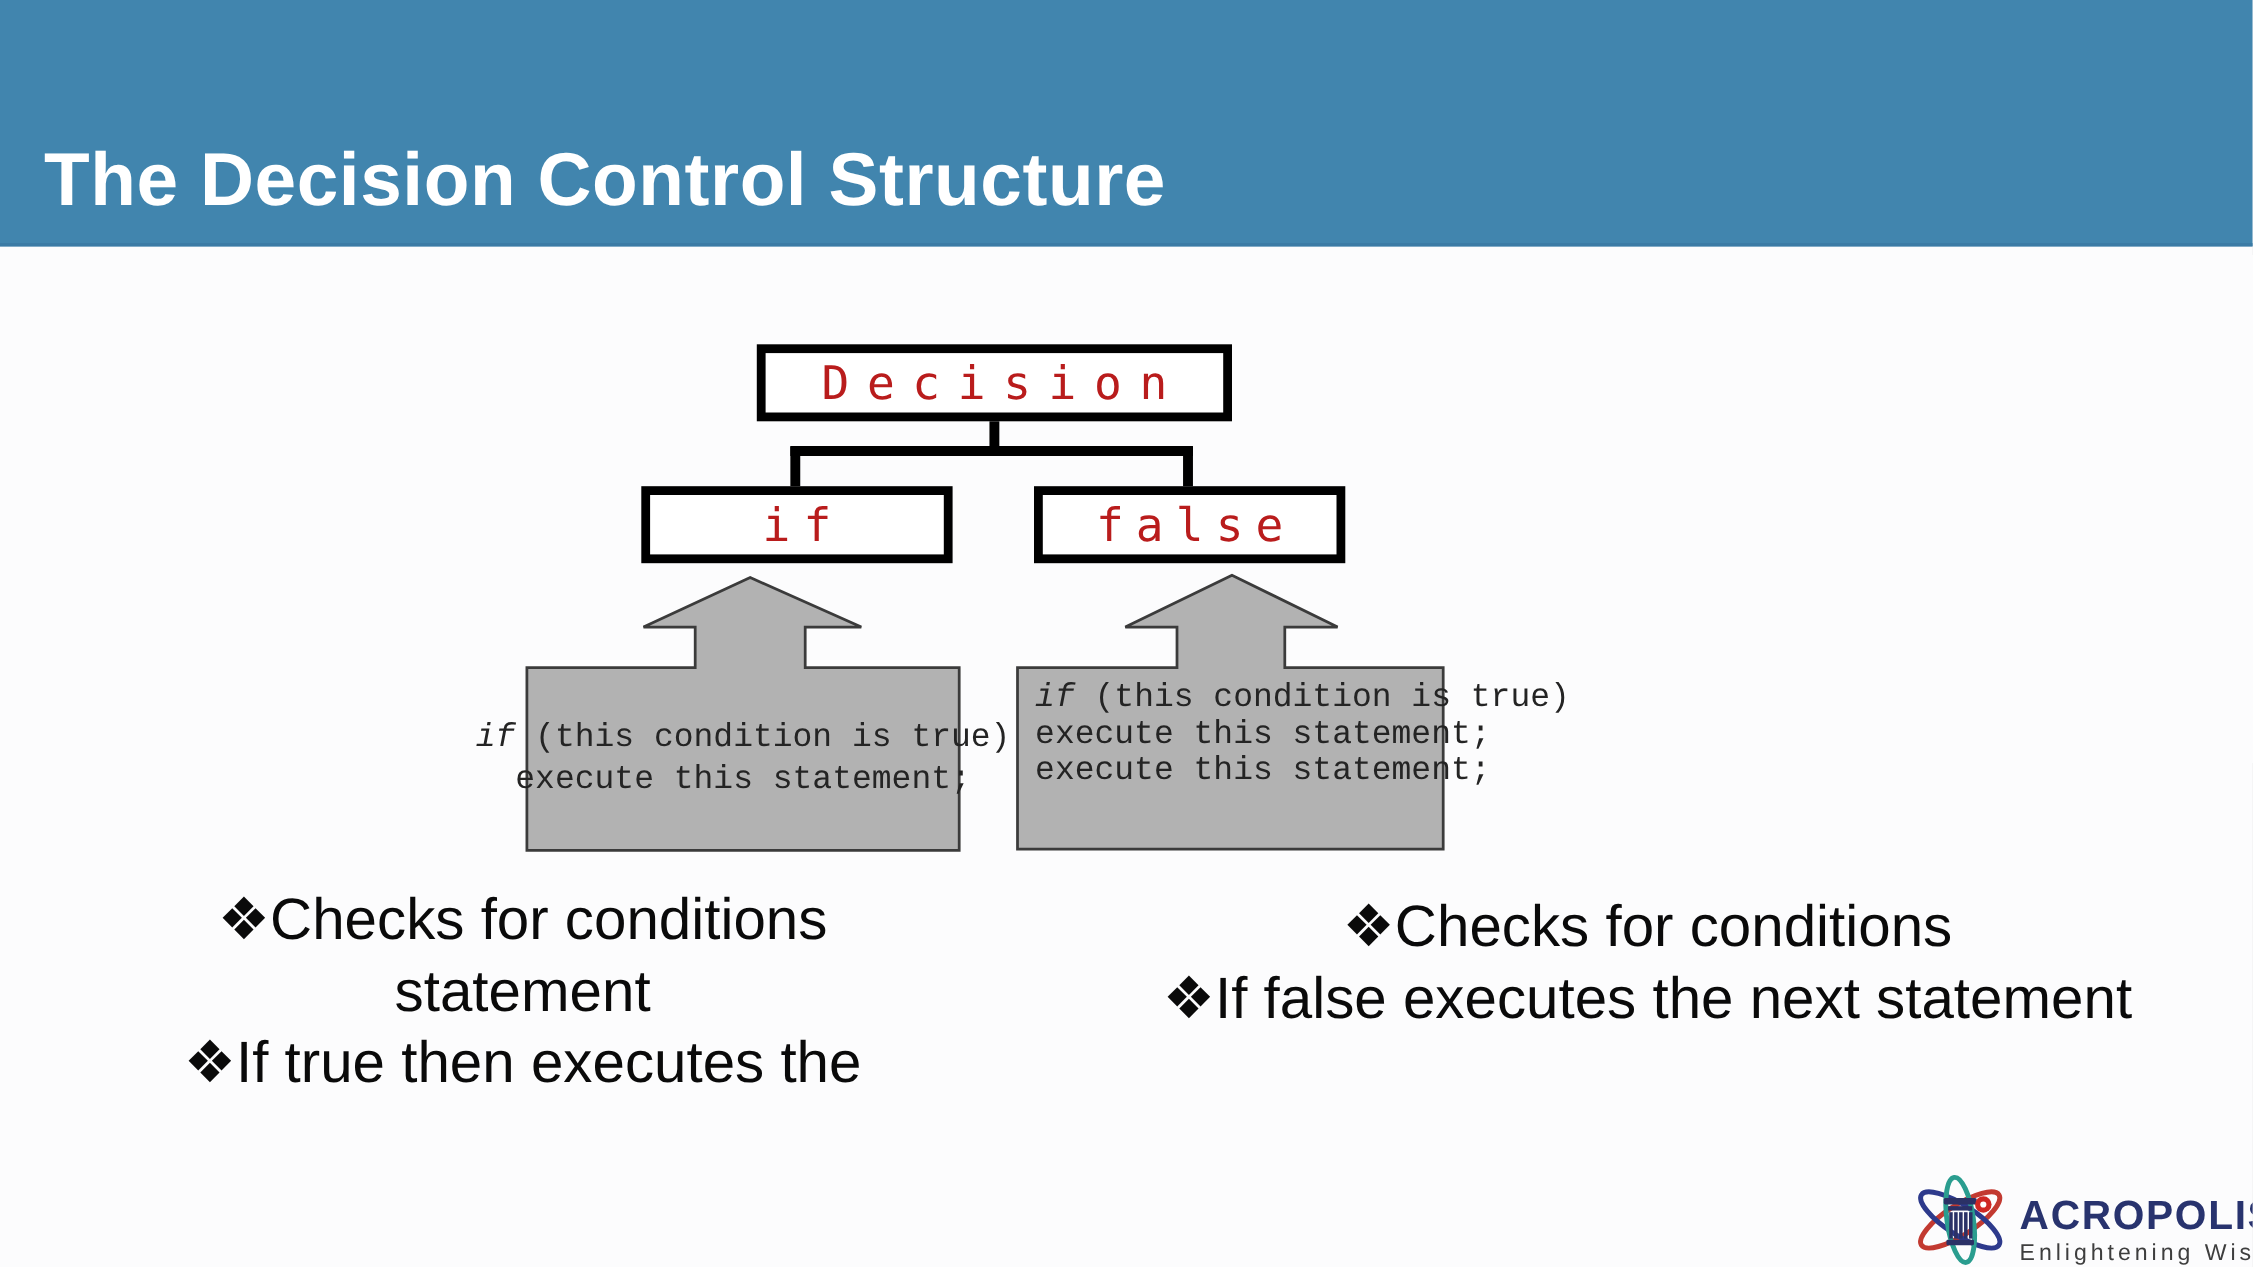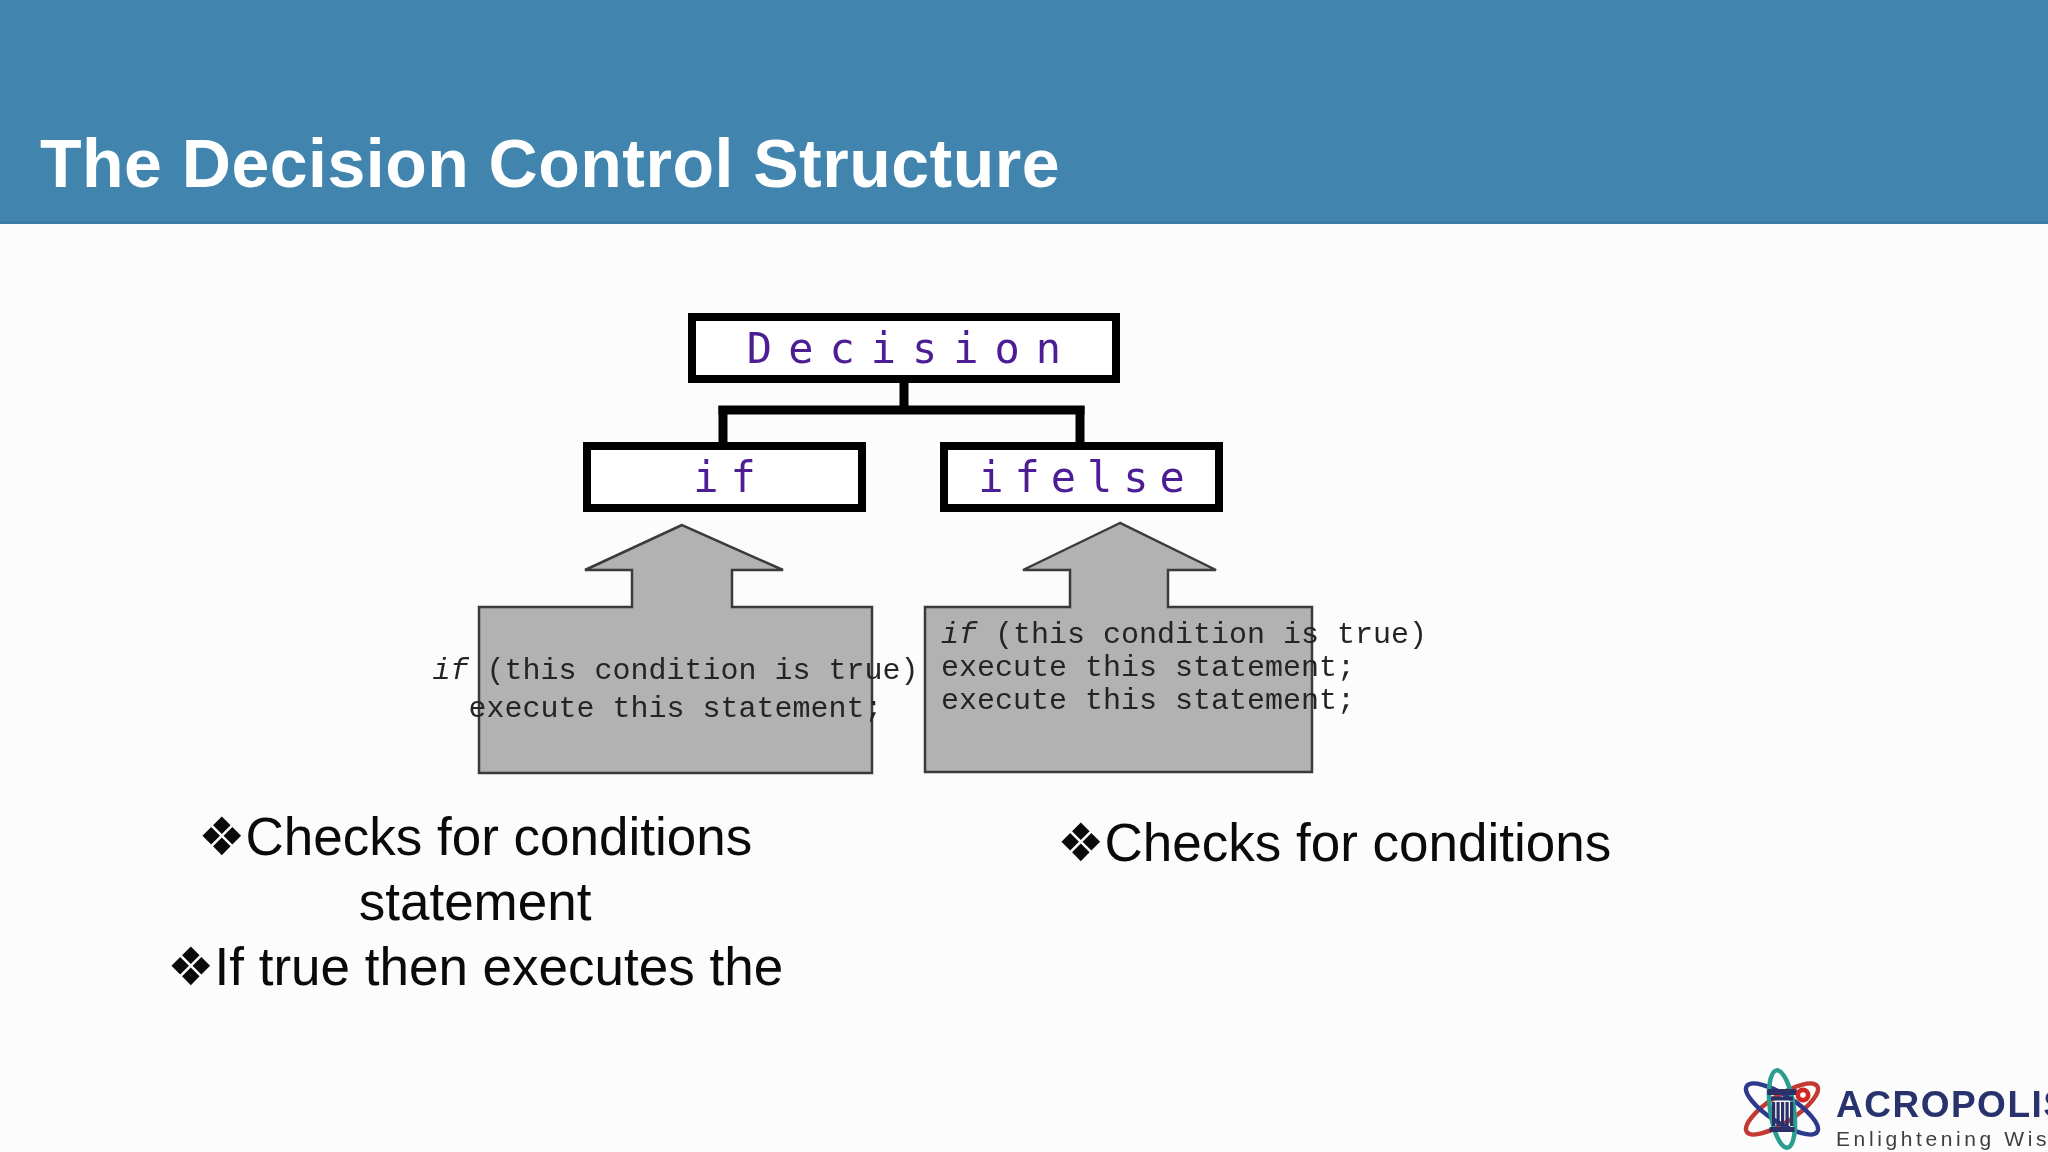--- a/index.html
+++ b/index.html
@@ -19,21 +19,21 @@
     line-height:1; white-space:nowrap; letter-spacing:0.5px;
   }
   
   .gfx { position:absolute; left:0; top:0; width:2048px; height:1152px; }
   
   .node {
     position:absolute; box-sizing:border-box;
     border:8px solid #000; background:#ffffff;
     display:flex; align-items:center; justify-content:center;
     font-family:"DejaVu Sans Mono","Liberation Mono",monospace;
-    color:#4c1d95; white-space:nowrap;
+    color:#b91c1c; white-space:nowrap;
   }
   .node-decision { left:688px; top:313px; width:432px; height:70px;
                    font-size:42px; letter-spacing:16px; text-indent:16px; }
   .node-if       { left:583px; top:442px; width:283px; height:70px;
                    font-size:42px; letter-spacing:12px; text-indent:12px; }
   .node-ifelse   { left:940px; top:442px; width:283px; height:70px;
                    font-size:42px; letter-spacing:11px; text-indent:11px; }
   
   .code {
     position:absolute; font-family:Liberation Mono, monospace;
@@ -93,21 +93,21 @@
     <polygon fill="#b2b2b2" stroke="#3b3b3b" stroke-width="2.5" points="1120,523 1023,570 1070,570 1070,607 925,607 925,772 1312,772 1312,607 1168,607 1168,570 1216,570"></polygon>
   </svg>
 
   <div class="node node-decision">
     <span>Decision</span>
   </div>
   <div class="node node-if">
     <span>if</span>
   </div>
   <div class="node node-ifelse">
-    <span>ifelse</span>
+    <span>false</span>
   </div>
 
   <div class="code code-left">
     <div><span class="kw">if</span><span> (this condition is true)</span></div>
     <div>execute this statement;</div>
   </div>
 
   <div class="code code-right">
     <div><span class="kw">if</span><span> (this condition is true)</span></div>
     <div>execute this statement;</div>
@@ -115,20 +115,21 @@
   </div>
 
   <div class="blist blist-left">
     <div>❖Checks for conditions</div>
     <div>statement</div>
     <div>❖If true then executes the</div>
   </div>
 
   <div class="blist blist-right">
     <div>❖Checks for conditions</div>
+    <div>❖If false executes the next statement</div>
   </div>
 
   <div class="logo">
     <svg class="logo-icon" viewBox="0 0 106 88" xmlns="http://www.w3.org/2000/svg">
       <g fill="none" stroke-width="4.5">
         <ellipse cx="52" cy="45" rx="42" ry="13.5" stroke="#c23a31" transform="rotate(-33 52 45)"></ellipse>
         <ellipse cx="52" cy="45" rx="42" ry="13.5" stroke="#2d3a8c" transform="rotate(33 52 45)"></ellipse>
         <ellipse cx="52" cy="45" rx="39" ry="12" stroke="#2a9d8f" transform="rotate(82 52 45)"></ellipse>
       </g>
       <g fill="#2b3166">

